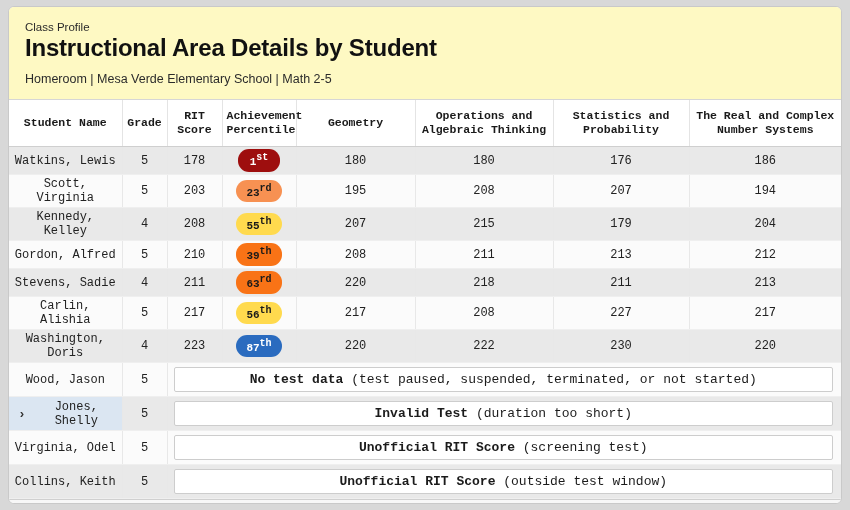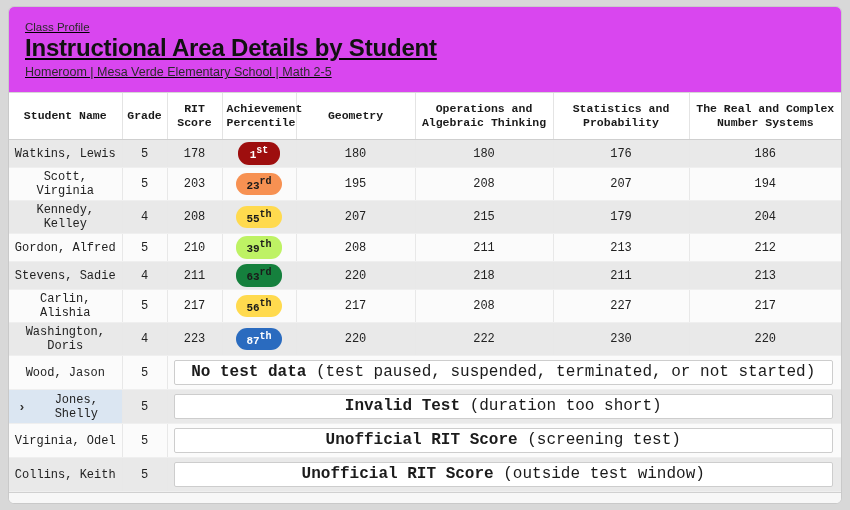--- a/index.html
+++ b/index.html
@@ -17,41 +17,40 @@
     border: 1px solid #c9c9c9;
     border-radius: 6px;
     overflow: hidden;
     display: flex;
     flex-direction: column;
   }
 
   
   .hdr {
     padding: 12px 16px 10px 16px;
-    background: #d946ef;
+    background: #fef9c3;
     border-bottom: 1px solid #d6d6d6;
-    text-decoration: underline;
   }
   .hdr-eyebrow {
     font-size: 11.5px;
     color: #2b2b2b;
     line-height: 16px;
   }
   .hdr-title {
     font-size: 24px;
     font-weight: bold;
     color: #111111;
     line-height: 25px;
     letter-spacing: -0.2px;
   }
   .hdr-sub {
     font-size: 12.5px;
     color: #2b2b2b;
     line-height: 19px;
-    margin-top: 3px;
+    margin-top: 10px;
   }
 
   
   .tbl-wrap { flex: 1 1 auto; }
   table.grid {
     width: 100%;
     border-collapse: collapse;
     table-layout: fixed;
     font-family: Liberation Mono, monospace;
   }
@@ -134,21 +133,21 @@
     padding: 0;
     background: inherit;
     border-right: none;
   }
   .msg-box {
     margin: 2px 4px 2px 2px;
     background: #ffffff;
     border: 1px solid #cdcdcd;
     border-radius: 2px;
     padding: 4px 8px;
-    font-size: 16px;
+    font-size: 13px;
     color: #1b1b1b;
     line-height: 15px;
     white-space: nowrap;
   }
   .msg-box b { font-weight: bold; }
 
   
   .footer {
     flex: 0 0 auto;
     border-top: 1px solid #d0d0d0;
@@ -232,31 +231,31 @@
             <td><span class="pill" style="background: rgb(255, 218, 78);"><span>55</span><sup>th</sup></span></td>
             <td>207</td>
             <td>215</td>
             <td>179</td>
             <td>204</td>
           </tr>
           <tr class="plain">
             <td class="c-name">Gordon, Alfred</td>
             <td>5</td>
             <td>210</td>
-            <td><span class="pill" style="background: #bef264;"><span>39</span><sup>th</sup></span></td>
+            <td><span class="pill" style="background: #f97316;"><span>39</span><sup>th</sup></span></td>
             <td>208</td>
             <td>211</td>
             <td>213</td>
             <td>212</td>
           </tr>
           <tr class="stripe">
             <td class="c-name">Stevens, Sadie</td>
             <td>4</td>
             <td>211</td>
-            <td><span class="pill" style="background: #15803d;"><span>63</span><sup>rd</sup></span></td>
+            <td><span class="pill" style="background: #f97316;"><span>63</span><sup>rd</sup></span></td>
             <td>220</td>
             <td>218</td>
             <td>211</td>
             <td>213</td>
           </tr>
           <tr class="plain">
             <td class="c-name">Carlin, Alishia</td>
             <td>5</td>
             <td>217</td>
             <td><span class="pill" style="background: rgb(255, 218, 78);"><span>56</span><sup>th</sup></span></td>

